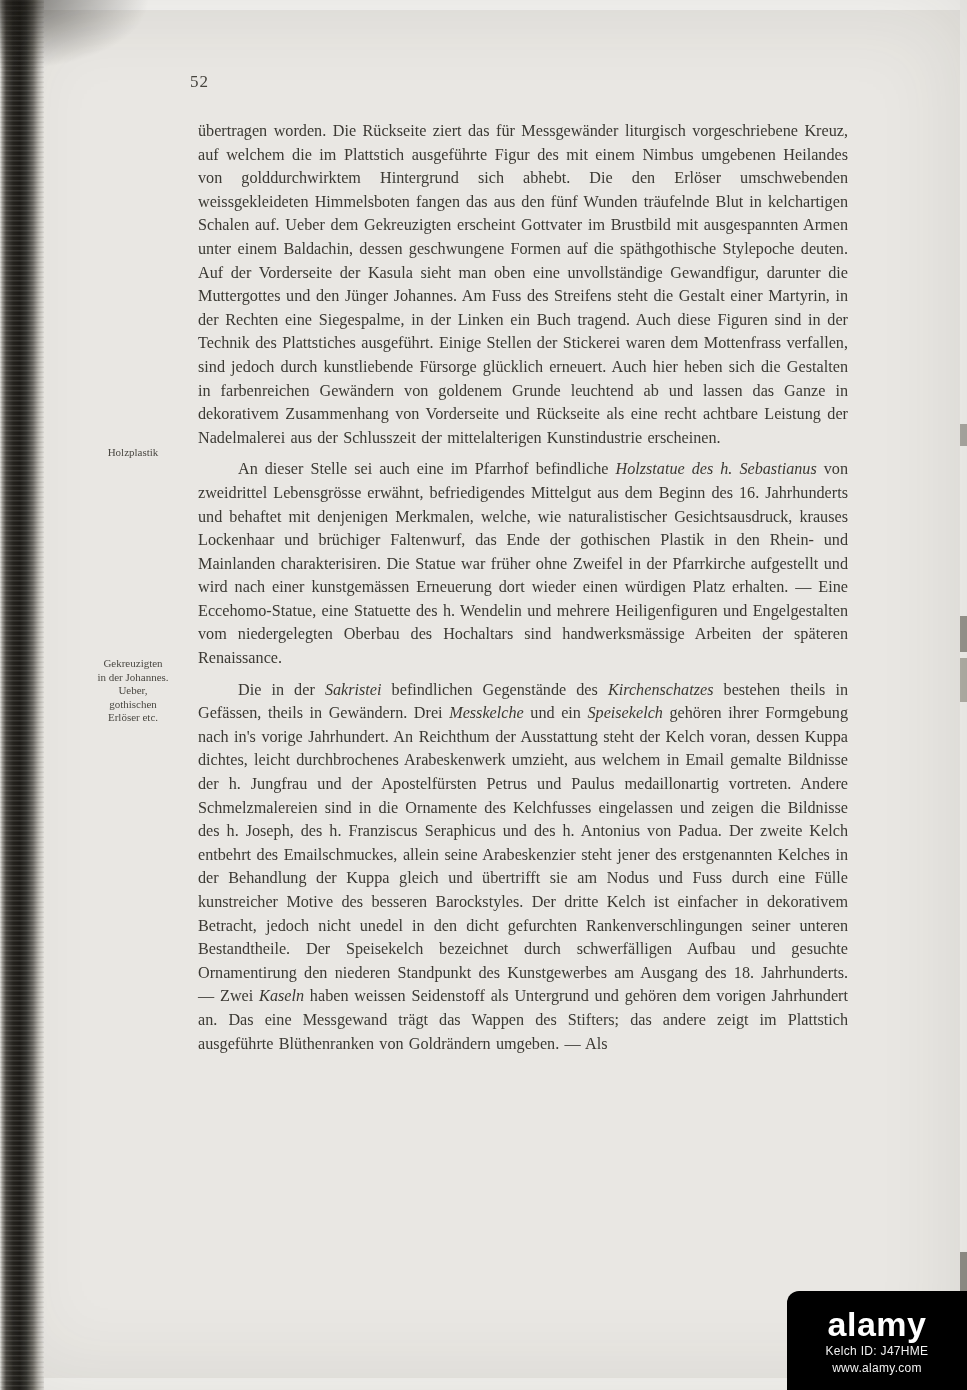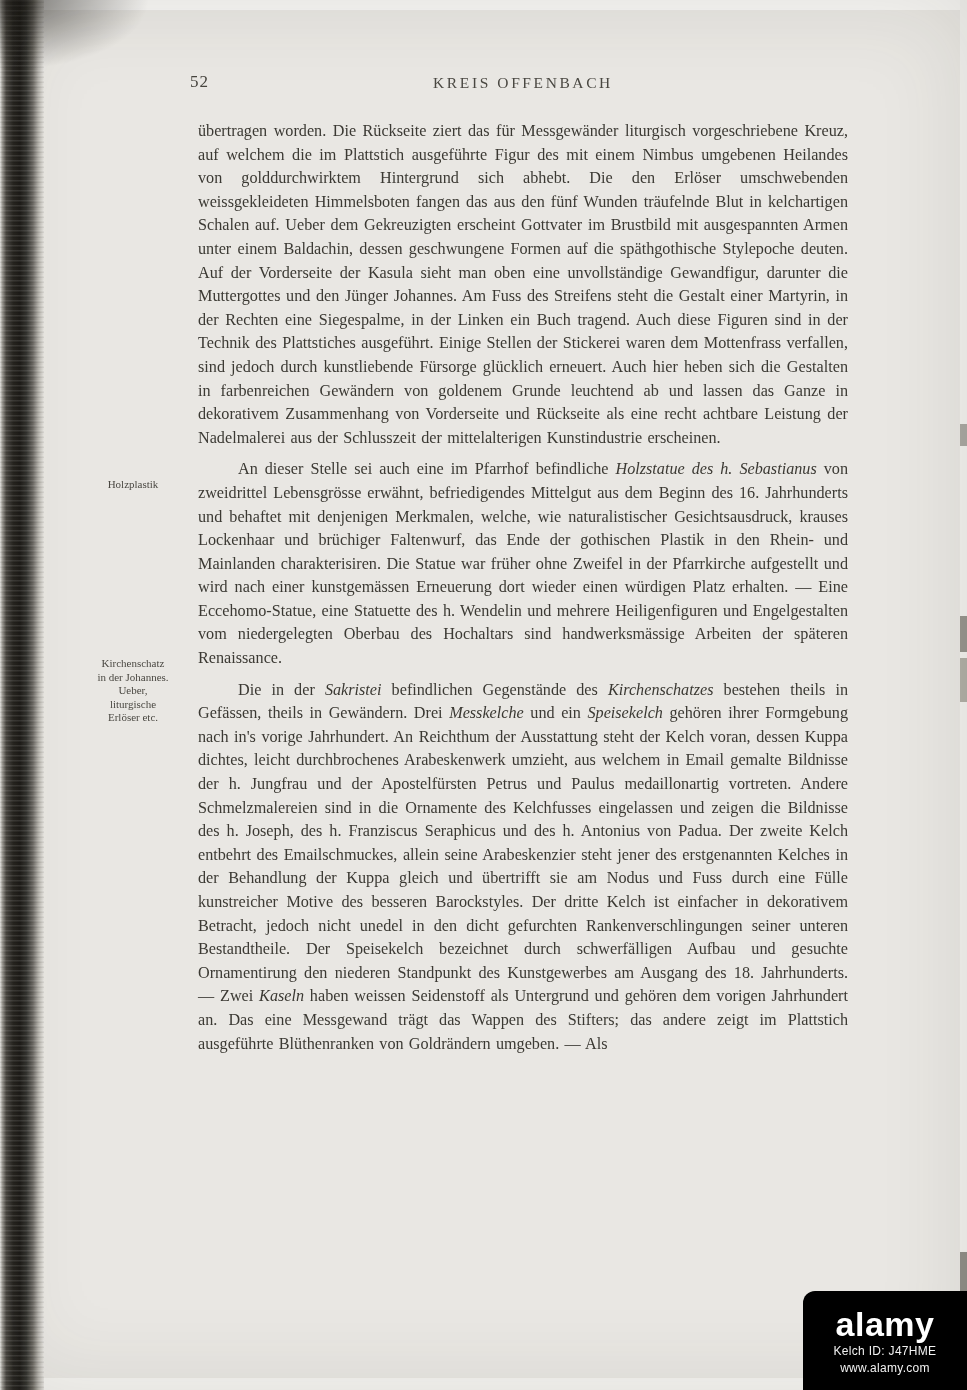--- a/index.html
+++ b/index.html
@@ -23,60 +23,59 @@
   .page-num{position:absolute;left:190px;top:72px;font-size:17px;color:#46443e;letter-spacing:1px;}
   .header-title{position:absolute;left:190px;width:666px;top:74px;text-align:center;
     font-size:15.5px;letter-spacing:2.6px;color:#4a4842;}
   .text-block{position:absolute;left:190px;top:112px;width:666px;
     font-size:16.2px;line-height:23.6px;color:#3b3933;text-align:justify;word-spacing:1.2px;}
   .text-block p{margin:8px;hyphens:auto;-webkit-hyphens:auto;}
   .text-block p.indent{text-indent:40px;}
   .text-block em{font-style:italic;}
   .margin-note{position:absolute;left:82px;width:102px;text-align:center;
     font-size:11px;line-height:13.5px;color:#4a4842;}
-  .note-1{top:494px;margin-top:32px;}
+  .note-1{top:494px;}
   .note-2{top:732px;}
   .edge-mark{position:absolute;right:0;}
   .edge-mark.m1{top:424px;width:7px;height:22px;background:#a9a7a1;}
   .edge-mark.m2{top:616px;width:7px;height:36px;background:#96948d;}
   .edge-mark.m3{top:658px;width:7px;height:44px;background:#b0aea6;}
   .edge-mark.m4{top:1252px;width:7px;height:44px;background:#8f8d87;}
-  .watermark{position:absolute;right:0;bottom:0;width:164px;height:99px;background:#000;
+  .watermark{position:absolute;right:0;bottom:0;width:180px;height:99px;background:#000;
     border-top-left-radius:12px;color:#fff;font-family:"Liberation Sans", sans-serif;
     display:flex;flex-direction:column;align-items:center;justify-content:center;gap:3px;}
   .wm-logo{font-size:34px;font-weight:bold;letter-spacing:0.5px;line-height:34px;}
   .wm-id,.wm-url{font-size:12px;letter-spacing:0.3px;color:#f2f2f2;}
 </style>
 </head>
 <body>
 
 <div class="scan">
   <div class="strip-top"></div>
   <div class="strip-bottom"></div>
   <div class="strip-right"></div>
   <div class="book-edge"></div>
   <div class="corner-shade"></div>
 
   <div class="page-num">52</div>
-  <div class="header-title">KREIS OFFENBACH</div>
 
   <div class="text-block">
       <p class=""><span>übertragen worden.  Die Rückseite ziert das für Messgewänder liturgisch vorgeschriebene Kreuz, auf welchem die im Plattstich ausgeführte Figur des mit einem Nimbus umgebenen Heilandes von golddurchwirktem Hintergrund sich abhebt.  Die den Erlöser umschwebenden weissgekleideten Himmelsboten fangen das aus den fünf Wunden träufelnde Blut in kelchartigen Schalen auf.  Ueber dem Gekreuzigten erscheint Gottvater im Brustbild mit ausgespannten Armen unter einem Baldachin, dessen geschwungene Formen auf die späthgothische Stylepoche deuten.  Auf der Vorderseite der Kasula sieht man oben eine unvollständige Gewandfigur, darunter die Muttergottes und den Jünger Johannes.  Am Fuss des Streifens steht die Gestalt einer Martyrin, in der Rechten eine Siegespalme, in der Linken ein Buch tragend.  Auch diese Figuren sind in der Technik des Plattstiches ausgeführt.  Einige Stellen der Stickerei waren dem Mottenfrass verfallen, sind jedoch durch kunstliebende Fürsorge glücklich erneuert.  Auch hier heben sich die Gestalten in farbenreichen Gewändern von goldenem Grunde leuchtend ab und lassen das Ganze in dekorativem Zusammenhang von Vorderseite und Rückseite als eine recht achtbare Leistung der Nadelmalerei aus der Schlusszeit der mittelalterigen Kunstindustrie erscheinen.</span></p>
       <p class="indent"><span>An dieser Stelle sei auch eine im Pfarrhof befindliche </span><em>Holzstatue des h. Sebastianus</em><span> von zweidrittel Lebensgrösse erwähnt, befriedigendes Mittelgut aus dem Beginn des 16. Jahrhunderts und behaftet mit denjenigen Merkmalen, welche, wie naturalistischer Gesichtsausdruck, krauses Lockenhaar und brüchiger Faltenwurf, das Ende der gothischen Plastik in den Rhein- und Mainlanden charakterisiren.  Die Statue war früher ohne Zweifel in der Pfarrkirche aufgestellt und wird nach einer kunstgemässen Erneuerung dort wieder einen würdigen Platz erhalten. — Eine Eccehomo-Statue, eine Statuette des h. Wendelin und mehrere Heiligenfiguren und Engelgestalten vom niedergelegten Oberbau des Hochaltars sind handwerksmässige Arbeiten der späteren Renaissance.</span></p>
       <p class="indent"><span>Die in der </span><em>Sakristei</em><span> befindlichen Gegenstände des </span><em>Kirchenschatzes</em><span> bestehen theils in Gefässen, theils in Gewändern.  Drei </span><em>Messkelche</em><span> und ein </span><em>Speisekelch</em><span> gehören ihrer Formgebung nach in's vorige Jahrhundert.  An Reichthum der Ausstattung steht der Kelch voran, dessen Kuppa dichtes, leicht durchbrochenes Arabeskenwerk umzieht, aus welchem in Email gemalte Bildnisse der h. Jungfrau und der Apostelfürsten Petrus und Paulus medaillonartig vortreten.  Andere Schmelzmalereien sind in die Ornamente des Kelchfusses eingelassen und zeigen die Bildnisse des h. Joseph, des h. Franziscus Seraphicus und des h. Antonius von Padua.  Der zweite Kelch entbehrt des Emailschmuckes, allein seine Arabeskenzier steht jener des erstgenannten Kelches in der Behandlung der Kuppa gleich und übertrifft sie am Nodus und Fuss durch eine Fülle kunstreicher Motive des besseren Barockstyles.  Der dritte Kelch ist einfacher in dekorativem Betracht, jedoch nicht unedel in den dicht gefurchten Rankenverschlingungen seiner unteren Bestandtheile.  Der Speisekelch bezeichnet durch schwerfälligen Aufbau und gesuchte Ornamentirung den niederen Standpunkt des Kunstgewerbes am Ausgang des 18. Jahrhunderts. — Zwei </span><em>Kaseln</em><span> haben weissen Seidenstoff als Untergrund und gehören dem vorigen Jahrhundert an.  Das eine Messgewand trägt das Wappen des Stifters; das andere zeigt im Plattstich ausgeführte Blüthenranken von Goldrändern umgeben. — Als</span></p>
     </div>
 
   <div class="margin-note note-1" style="top: 446px;">
       <div>Holzplastik</div>
     </div>
   <div class="margin-note note-2" style="top: 657px;">
-      <div>Kirchenschatz</div>
+      <div>Gekreuzigten</div>
       <div>in der Johannes.</div>
       <div>Ueber,</div>
-      <div>liturgische</div>
+      <div>gothischen</div>
       <div>Erlöser etc.</div>
     </div>
 
   <div class="edge-mark m1"></div>
   <div class="edge-mark m2"></div>
   <div class="edge-mark m3"></div>
   <div class="edge-mark m4"></div>
 
   <div class="vignette"></div>
 

